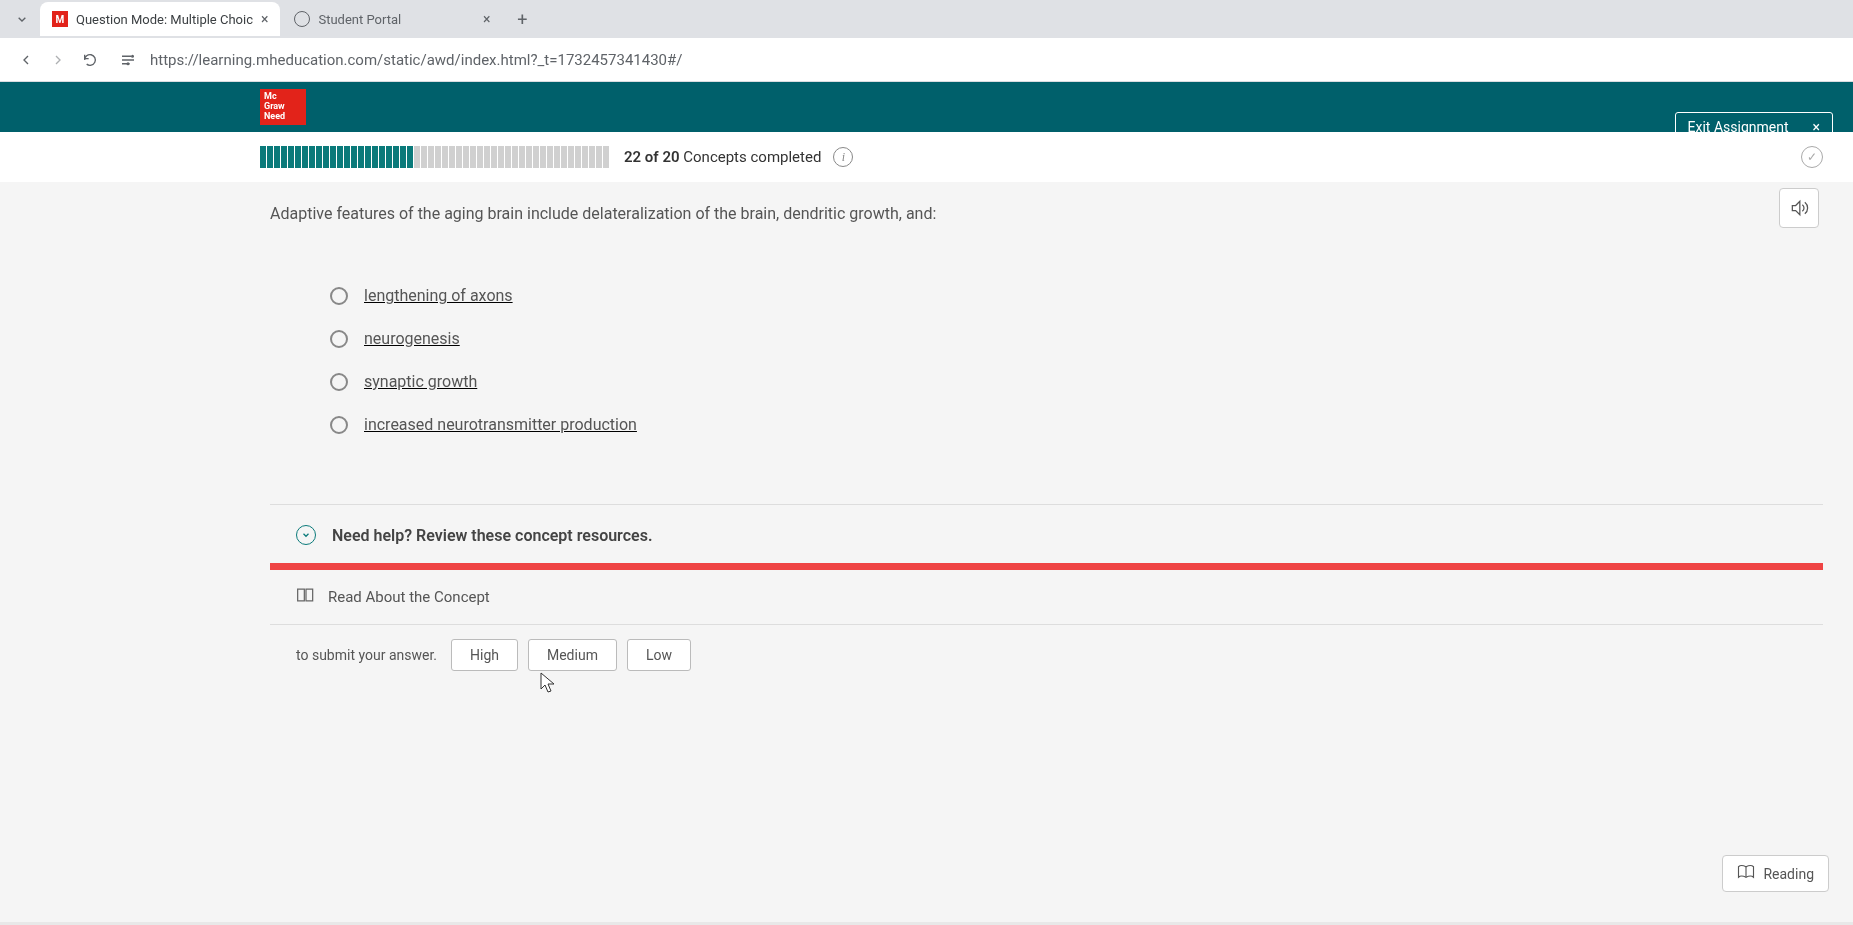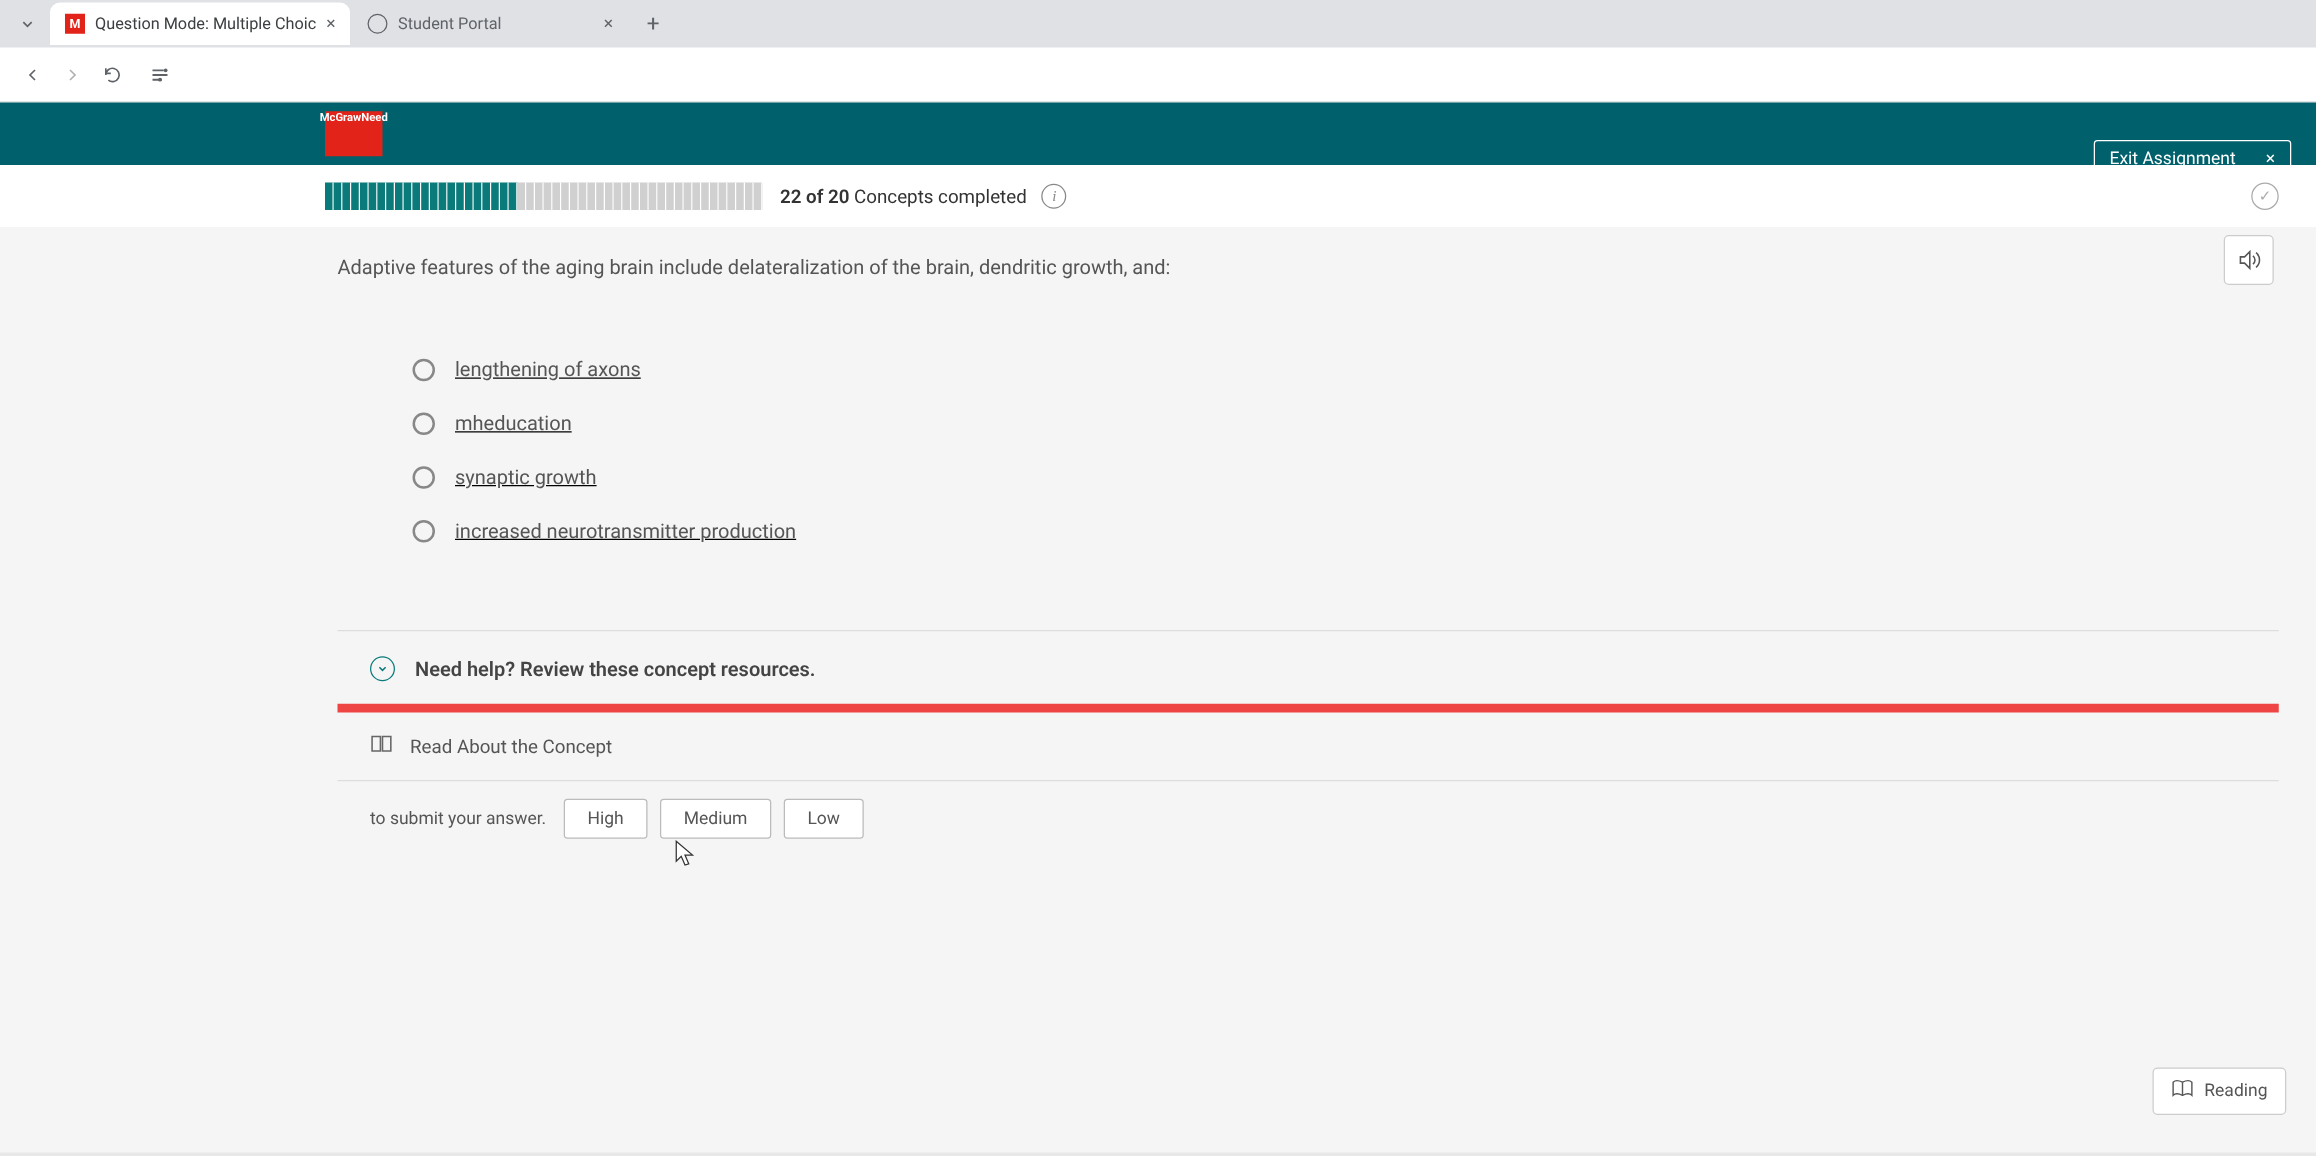--- a/index.html
+++ b/index.html
@@ -17,21 +17,21 @@
     .tab-add { width: 28px; height: 28px; display: flex; align-items: center; justify-content: center; color: #5f6368; font-size: 18px; margin-left: 4px; }
     
     .nav-row { display: flex; align-items: center; height: 44px; background: #fff; padding: 0 10px; border-bottom: 1px solid #dadce0; }
     .nav-btn { width: 32px; height: 32px; display: flex; align-items: center; justify-content: center; color: #5f6368; border-radius: 50%; }
     .nav-btn svg { width: 16px; height: 16px; }
     .site-icon { width: 20px; height: 20px; display: flex; align-items: center; justify-content: center; color: #5f6368; margin: 0 8px 0 12px; }
     .url-bar { flex: 1; font-size: 15px; color: #5f6368; padding: 0 4px; }
     
     
     .app-header { background: #00606b; height: 50px; display: flex; align-items: center; justify-content: space-between; padding: 0 20px 0 260px; }
-    .logo-box { width: 46px; height: 36px; background: #e2231a; display: flex; justify-content: center; padding: 2px 4px; }
+    .logo-box { width: 46px; height: 36px; background: #e2231a; display: flex; flex-direction: column; justify-content: center; padding: 2px 4px; }
     .logo-line { color: #fff; font-size: 9px; font-weight: bold; line-height: 1.1; }
     .exit-btn { border: 1px solid #fff; color: #fff; background: transparent; padding: 6px 12px; border-radius: 3px; font-size: 14px; display: flex; align-items: center; gap: 24px; margin-top: 40px; }
     
     
     .progress-row { background: #fff; display: flex; align-items: center; padding: 10px 20px 10px 260px; height: 50px; position: relative; }
     .progress-bar { display: flex; height: 22px; width: 350px; }
     .prog-seg { flex: 1; border-right: 1px solid #fff; }
     .prog-done { background: #0a7a7a; }
     .prog-todo { background: #d0d0d0; }
     .progress-text { margin-left: 14px; font-size: 15px; color: #333; }
@@ -107,20 +107,21 @@
           <path d="M4 12a8 8 0 1 1 3 6.2M4 4v6h6" fill="none" stroke="currentColor" stroke-width="2"></path>
         </svg>
     </div>
     <div class="site-icon">
       <svg viewBox="0 0 24 24" width="18" height="18">
           <path d="M4 7h12M4 12h16M4 17h10" stroke="currentColor" stroke-width="2" fill="none"></path>
           <circle cx="18" cy="7" r="2" fill="currentColor"></circle>
           <circle cx="12" cy="17" r="2" fill="currentColor"></circle>
         </svg>
     </div>
+    <div class="url-bar">https://learning.mheducation.com/static/awd/index.html?_t=1732457341430#/</div>
   </div>
 </div>
 
 <div class="app-header">
   <div class="logo-box">
     <span class="logo-line">Mc</span>
     <span class="logo-line">Graw</span>
     <span class="logo-line">Need</span>
   </div>
   <button class="exit-btn">
@@ -199,21 +200,21 @@
 
   <p class="q-text">Adaptive features of the aging brain include delateralization of the brain, dendritic growth, and:</p>
 
   <div class="options" id="options-group">
       <div class="option">
         <div class="radio"></div>
         <span class="option-label">lengthening of axons</span>
       </div>
       <div class="option">
         <div class="radio"></div>
-        <span class="option-label">mheducation</span>
+        <span class="option-label">neurogenesis</span>
       </div>
       <div class="option">
         <div class="radio"></div>
         <span class="option-label">synaptic growth</span>
       </div>
       <div class="option">
         <div class="radio"></div>
         <span class="option-label">increased neurotransmitter production</span>
       </div>
     </div>

